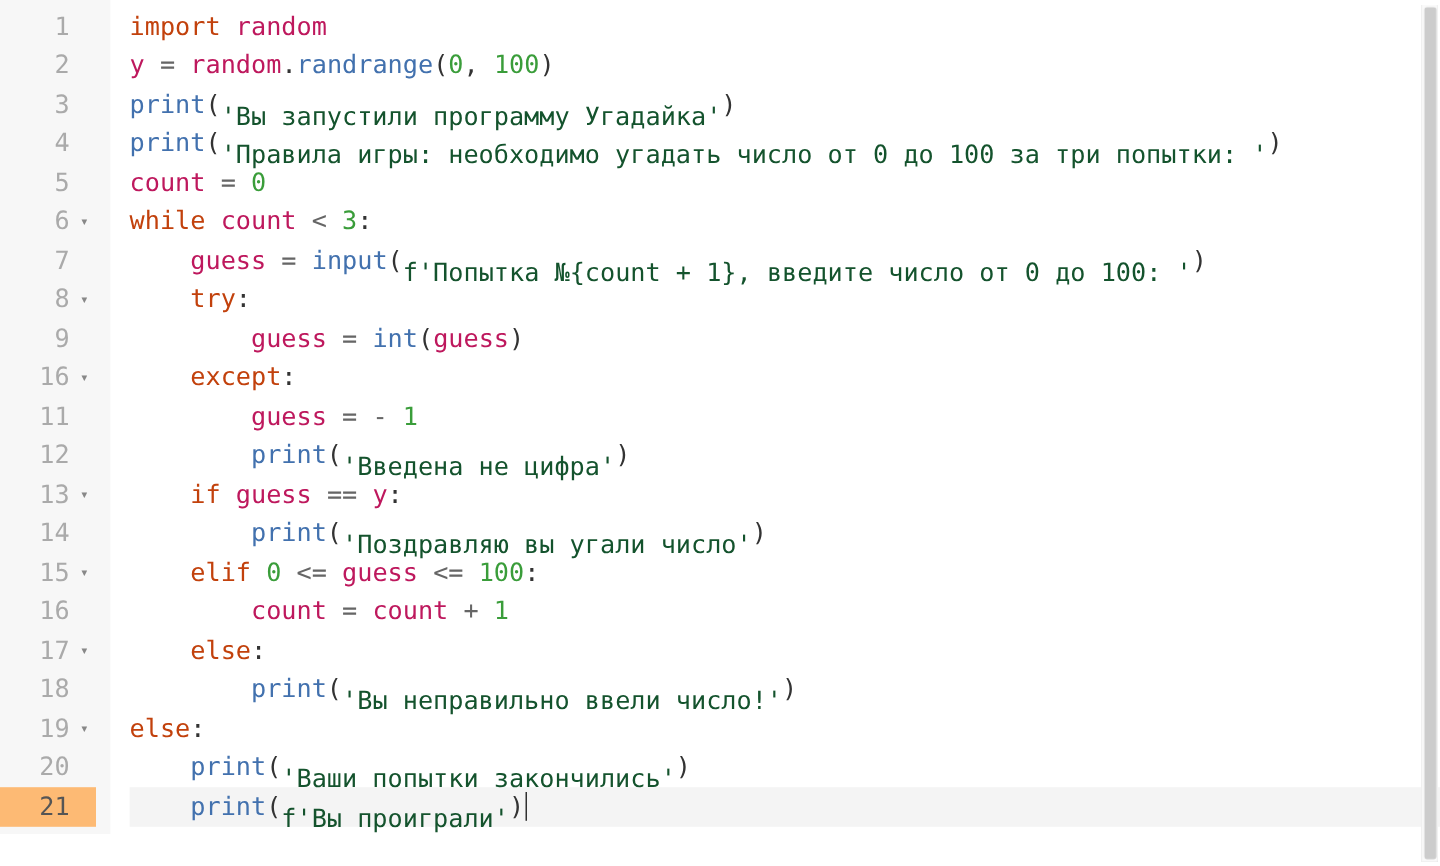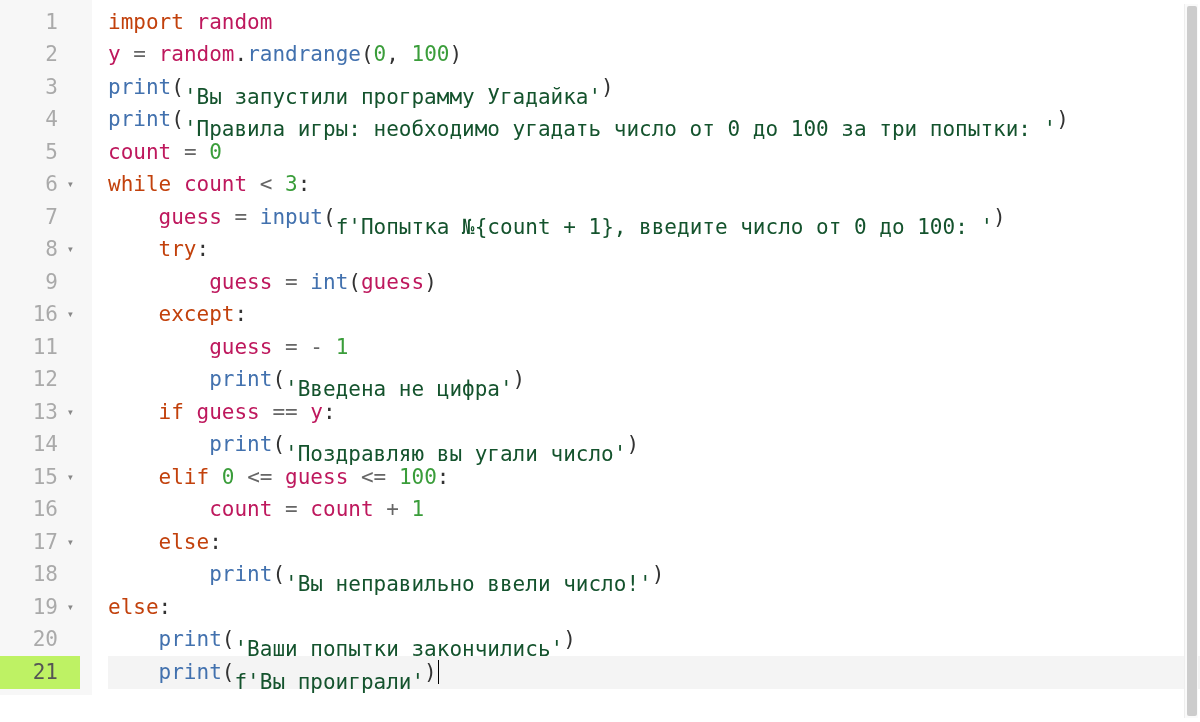--- a/index.html
+++ b/index.html
@@ -25,21 +25,21 @@
   }
   .gutter .ln {
     display: flex;
     justify-content: flex-end;
     align-items: center;
     height: 32.5px;
     padding-right: 6px;
     position: relative;
   }
   .gutter .ln.active {
-    background: #bef264;
+    background: #fdba74;
     color: #555;
   }
   .gutter .fold {
     display: inline-block;
     font-size: 12px;
     color: #888;
     margin-left: 6px;
     width: 10px;
   }
   .gutter .nofold {

